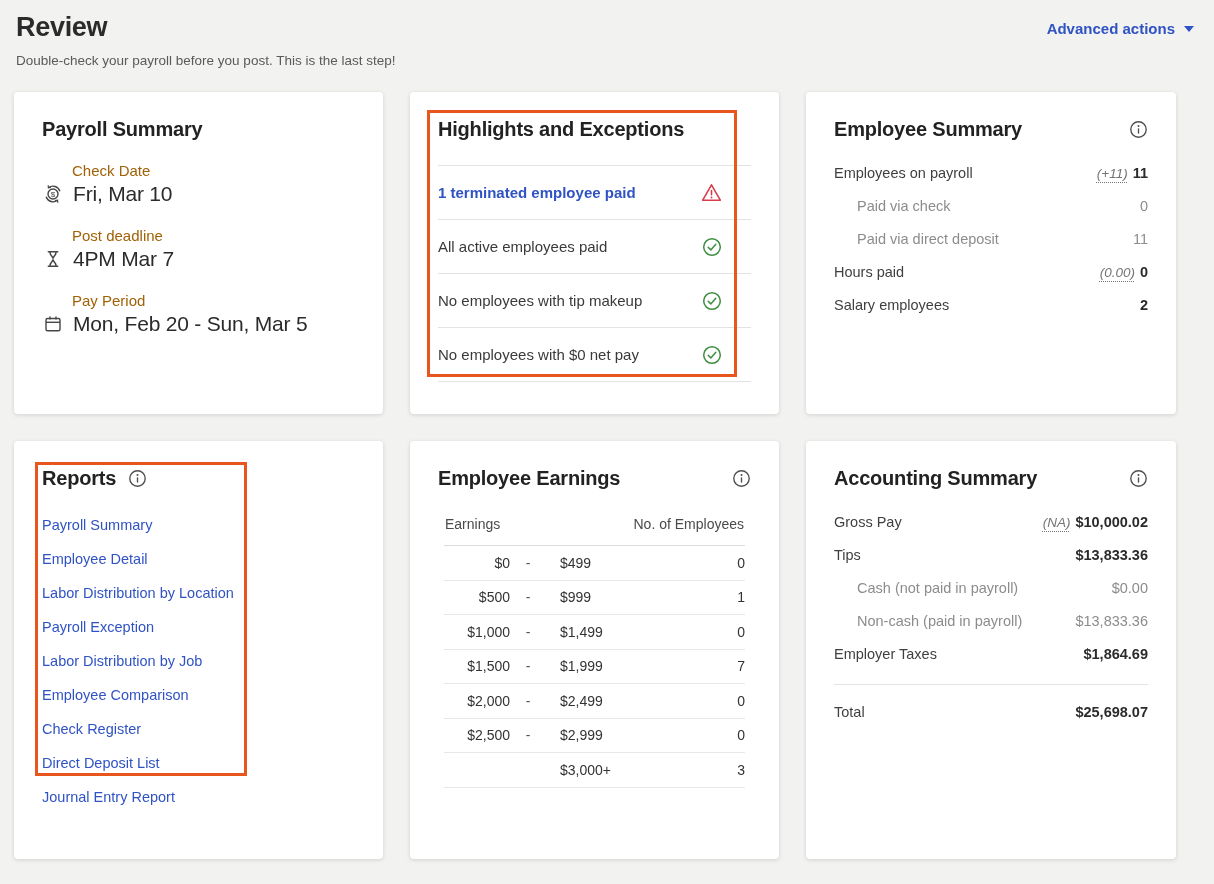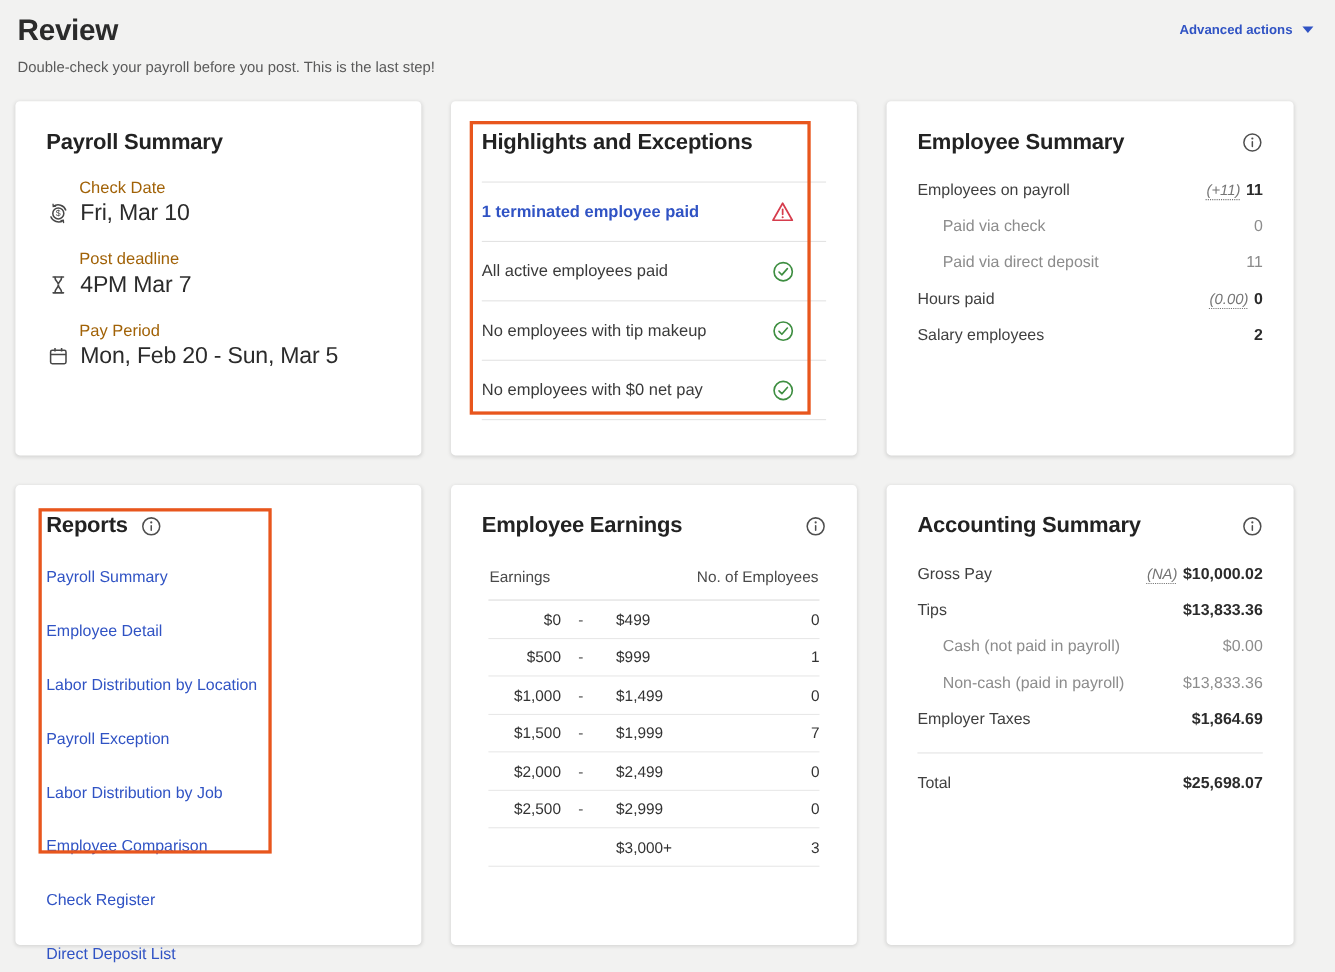--- a/index.html
+++ b/index.html
@@ -5,21 +5,21 @@
   * { margin:0; padding:0; box-sizing:border-box; }
   html,body { background:#f2f2f1; }
   body { font-family:"Liberation Sans","DejaVu Sans",sans-serif; }
   .page { position:relative; width:1214px; height:884px; background:#f2f2f1; overflow:hidden; }
 
   
   .page-header { position:absolute; left:16px; top:12px; right:16px; }
   .page-title { font-size:27px; font-weight:700; color:#2b2b2b; letter-spacing:-0.3px; }
   .page-subtitle { margin-top:10px; font-size:13.5px; color:#5a5a5a; }
   .advanced-actions { position:absolute; right:4px; top:8px; display:flex; align-items:center; gap:9px;
-    color:#3053c4; font-weight:700; font-size:12px; cursor:pointer; }
+    color:#3053c4; font-weight:700; font-size:15px; cursor:pointer; }
   .caret-down { width:0; height:0; border-left:5px solid transparent; border-right:5px solid transparent;
     border-top:6px solid #3053c4; }
 
   
   .grid { position:absolute; left:14px; top:92px; display:grid;
     grid-template-columns:369px 369px 370px; grid-template-rows:322px 418px; column-gap:38px; row-gap:38px;gap:27px; }
   .card { position:relative; background:#ffffff; border-radius:4px; box-shadow:0 1px 4px rgba(0,0,0,0.14);
     padding:26px 28px; }
   .card-title { font-size:20px; font-weight:700; color:#222222; letter-spacing:-0.2px; }
   .title-row { display:flex; align-items:center; justify-content:space-between; }
@@ -57,21 +57,21 @@
   .sum-val { color:#2b2b2b; font-weight:700; }
   .sum-row.sub .sum-val { color:#8c8c8c; font-weight:400; }
   .annotation-hint { font-style:italic; color:#757575; font-size:13.5px;
     text-decoration:underline dotted 1px; text-underline-offset:4px; margin-right:5px; cursor:pointer; }
   .val-wrap { display:flex; align-items:baseline; }
   .total-divider { border-top:1px solid #e3e3e3; margin-top:22px; }
   .sum-row.total { margin-top:19px; }
   .sum-row.total .sum-val { font-weight:700; }
 
   
-  .report-link { display:block; margin-top:33px; font-size:14.5px; color:#3053c4; cursor:pointer;
+  .report-link { display:block; margin-top:18px; font-size:14.5px; color:#3053c4; cursor:pointer;
     text-decoration:none; }
   .report-link:first-of-type { margin-top:27px; }
 
   
   .earn-header { display:flex; justify-content:space-between; margin:26px 7px 0 7px;
     font-size:14px; color:#4a4a4a; }
   .earn-table { margin:13px 6px 0 6px; border-top:1px solid #dcdcdc; }
   .earn-row { display:grid; grid-template-columns:66px 36px 1fr 70px; align-items:center;
     height:34.5px; border-bottom:1px solid #e8e8e8; font-size:14px; color:#333333; }
   .earn-lo { text-align:right; }

